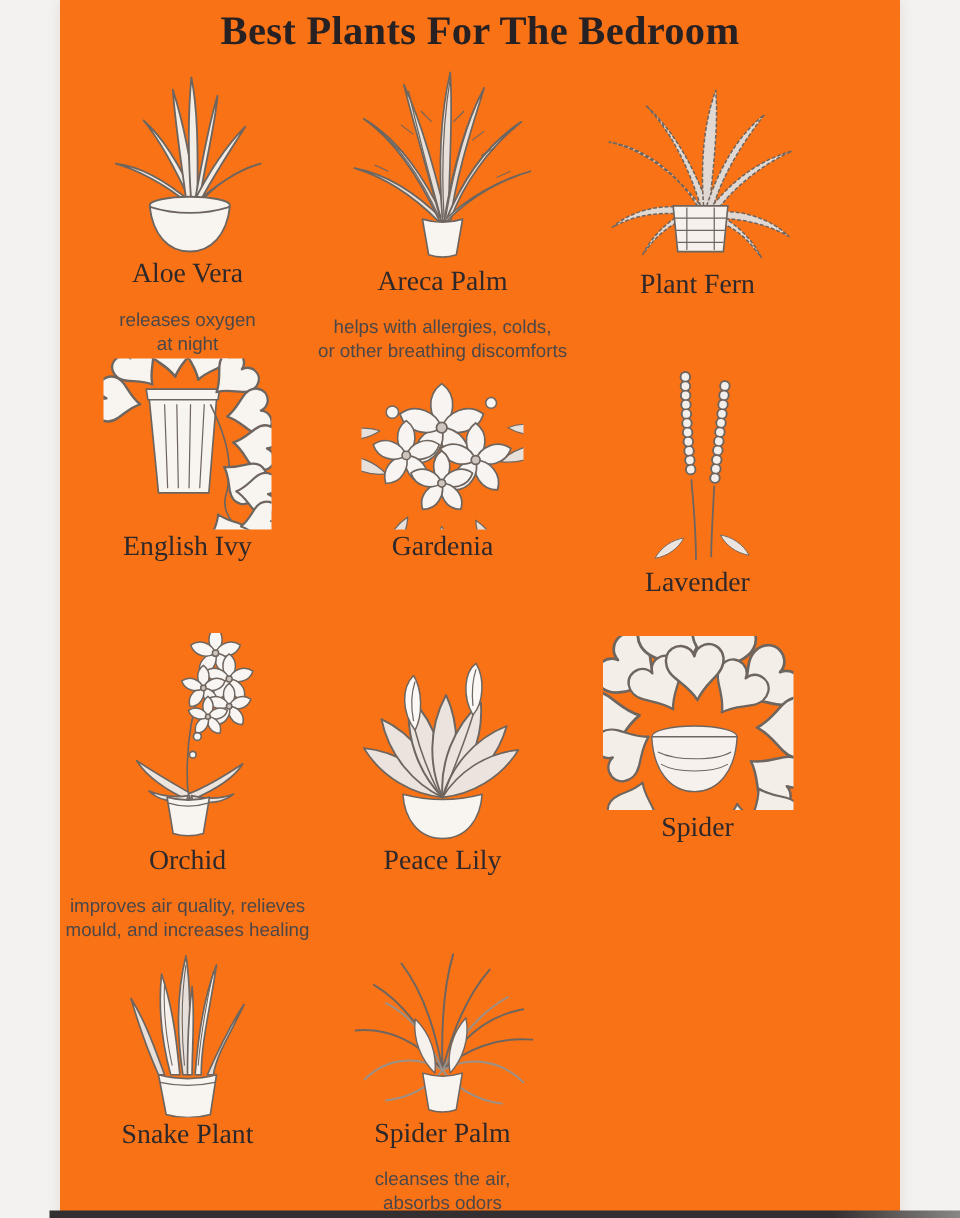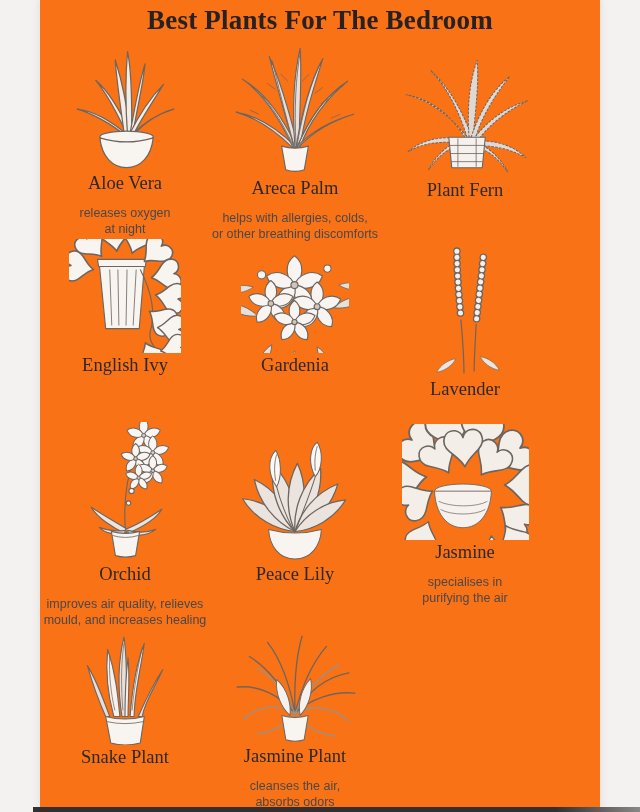--- a/index.html
+++ b/index.html
@@ -279,23 +279,21 @@
               <use href="#heartleaf" transform="translate(78 50) rotate(35) scale(1.7)"></use>
               <use href="#heartleaf" transform="translate(62 42) rotate(-4) scale(1.8)"></use>
               <use href="#heartleaf" transform="translate(30 66) rotate(-120) scale(1.7)"></use>
               <use href="#heartleaf" transform="translate(26 96) rotate(-160) scale(1.5)"></use>
               <use href="#heartleaf" transform="translate(102 100) rotate(150) scale(1.6)"></use>
               <use href="#heartleaf" transform="translate(88 110) rotate(175) scale(1.5)"></use>
             </g>
           </g>
         </svg>
       </div>
-      <div class="pname">Jasmine</div>
-      <div class="pdesc">specialises in
-purifying the air</div>
+      <div class="pname">Spider</div>
     </div>
 
     <div class="cell r4">
       <div class="imgbox">
         <svg class="ill" width="97" height="116" viewBox="0 0 95 114">
           <g stroke="#6e655f" stroke-width="1.1" stroke-linejoin="round">
             <path d="M28 86 C20 68 14 50 10 36 C20 52 26 70 32 86 Z" fill="#e7dfd9"></path>
             <path d="M36 86 C30 64 28 40 30 20 C38 44 40 66 42 86 Z" fill="#f6f1ed"></path>
             <path d="M44 86 C40 60 40 32 46 8 C50 34 48 62 48 86 Z" fill="#e7dfd9"></path>
             <path d="M52 86 C54 60 58 34 66 14 C62 42 56 64 56 86 Z" fill="#f6f1ed"></path>
@@ -319,21 +317,21 @@
           </g>
           <g stroke="#6e655f" stroke-width="1" stroke-linejoin="round">
             <g fill="#f6f1ed">
               <use href="#lens" transform="translate(60 84) rotate(-20) scale(0.9)"></use>
               <use href="#lens" transform="translate(70 84) rotate(16) scale(0.9)"></use>
             </g>
             <path d="M52 84 Q65 88 78 84 L74 108 Q65 111 56 108 Z" fill="#f8f4f0"></path>
           </g>
         </svg>
       </div>
-      <div class="pname">Jasmine Plant</div>
+      <div class="pname">Spider Palm</div>
       <div class="pdesc">cleanses the air,
 absorbs odors</div>
     </div>
 
   </div>
 </div>
 
 <div class="bottom-bar"></div>
 
 </body></html>

